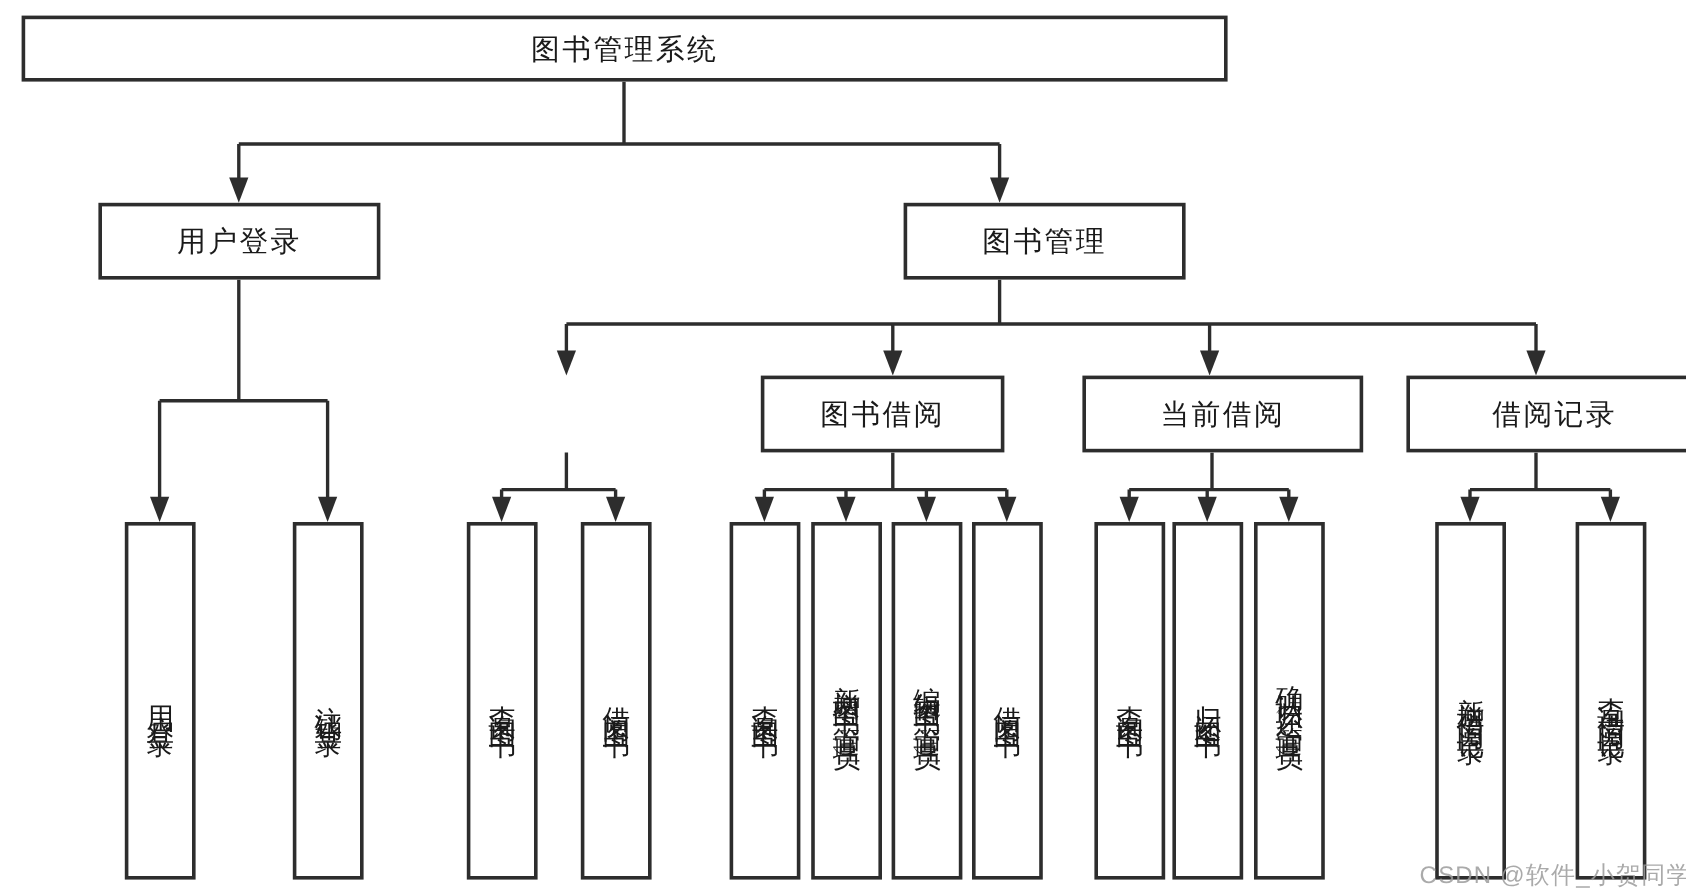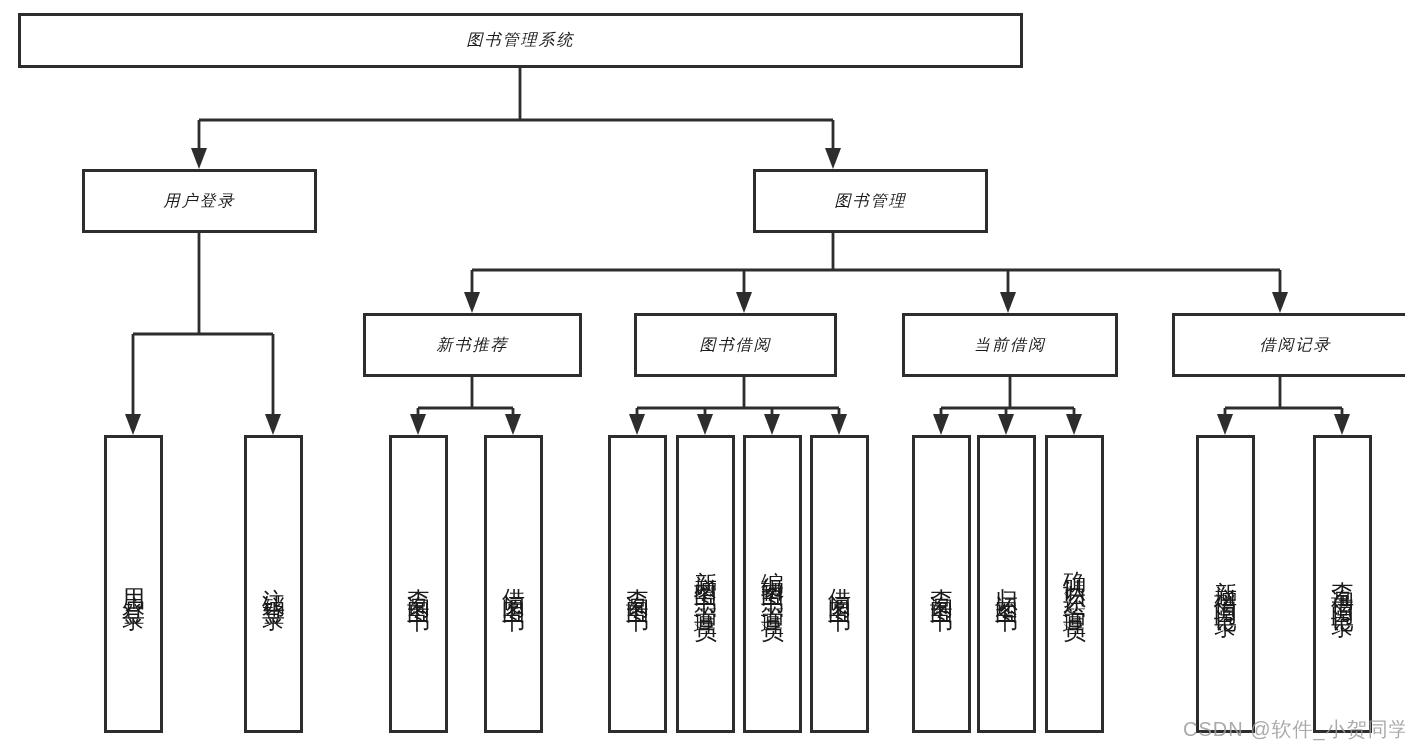--- a/index.html
+++ b/index.html
@@ -18,23 +18,22 @@
   }
   #connector-layer{
     position:absolute;left:0;top:0;width:1405px;height:747px;
   }
   .hbox{
     position:absolute;
     height:64px;
     background:var(--fill);
     border:3px solid var(--line);
     display:flex;align-items:center;justify-content:center;
-    font-size:16px;letter-spacing:2px;color:var(--text);
+    font-size:24px;letter-spacing:2px;color:var(--text);
     white-space:nowrap;
-    font-style:italic;
   }
   .root{
     height:55px;
   }
   .vbox{
     position:absolute;
     top:435px;height:298px;width:59px;
     background:var(--fill);
     border:3px solid var(--line);
     display:flex;align-items:center;justify-content:center;
@@ -110,23 +109,22 @@
       <polygon class="ah" points="1217,414 1233,414 1225,435"></polygon>
       <polygon class="ah" points="1334,414 1350,414 1342,435"></polygon>
     </g>
   </svg>
 
   <div class="hbox root" style="left:18px;top:13px;width:1005px;">图书管理系统</div>
 
   <div class="hbox" style="left:82px;top:169px;width:235px;">用户登录</div>
   <div class="hbox" style="left:753px;top:169px;width:235px;">图书管理</div>
 
-  <div class="hbox" style="left:363px;top:313px;width:219px;">新书推荐</div>
   <div class="hbox" style="left:634px;top:313px;width:203px;">图书借阅</div>
-  <div class="hbox" style="left:902px;top:313px;width:216px;">当前借阅</div>
+  <div class="hbox" style="left:902px;top:313px;width:234px;">当前借阅</div>
   <div class="hbox" style="left:1172px;top:313px;width:247px;">借阅记录</div>
 
   <div class="vbox" style="left:104px;">
     <span>用户登录</span>
   </div>
   <div class="vbox" style="left:244px;">
     <span>注销登录</span>
   </div>
 
   <div class="vbox" style="left:389px;">

